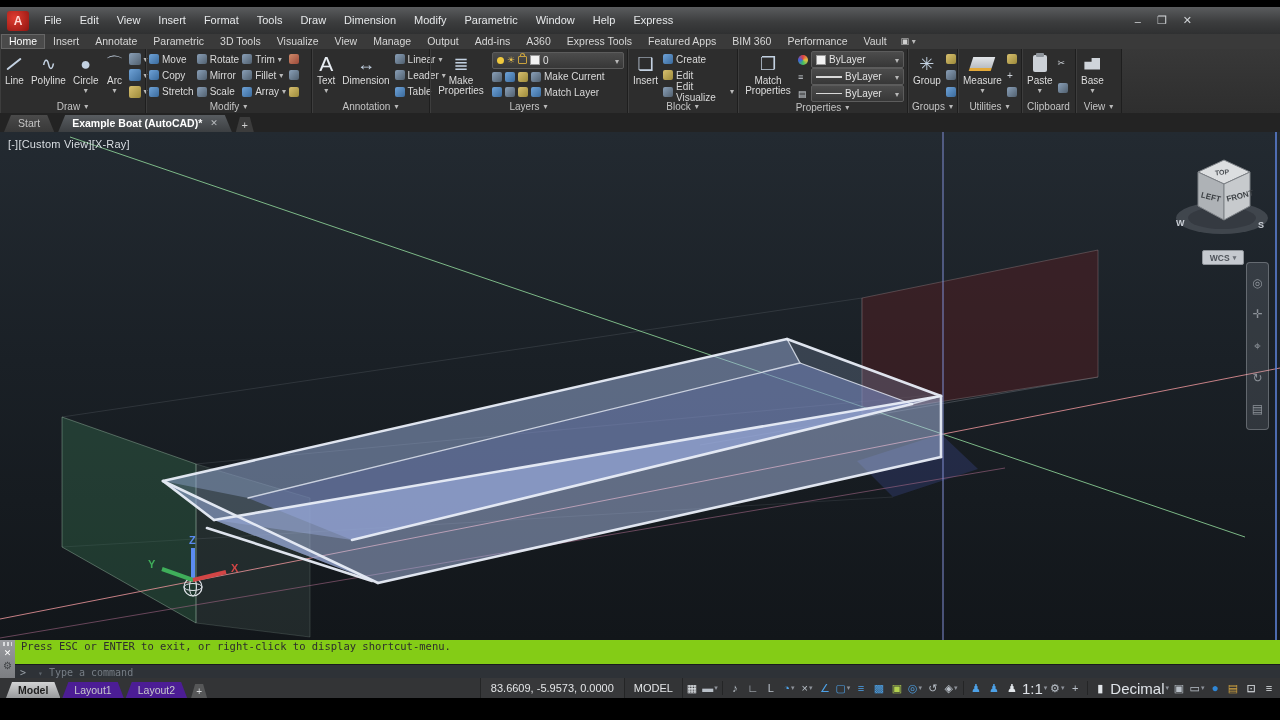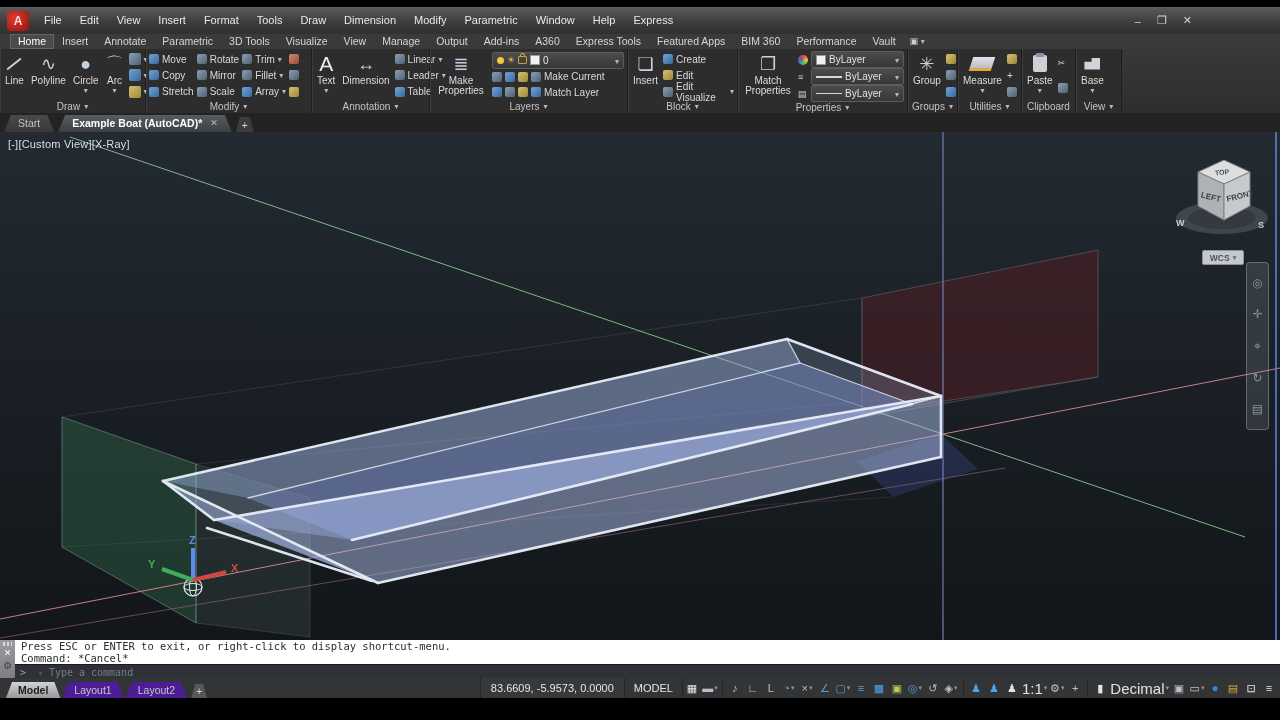--- a/index.html
+++ b/index.html
@@ -13,21 +13,21 @@
   .applogo{width:22px;height:20px;margin:0 6px 0 7px;border-radius:3px;
            background:radial-gradient(circle at 35% 35%,#e03c30,#8f1410);
            color:#ffd9d4;font-size:12px;font-weight:bold;display:flex;align-items:center;justify-content:center;}
   .menu-item{padding:0 9px;font-size:11px;color:#e6e8ea;cursor:default;line-height:27px;}
   .win-controls{position:absolute;right:88px;top:0;height:27px;display:flex;gap:16px;align-items:center;
                 color:#d2d5d8;font-size:11px;}
   .win-controls span{cursor:default;}
 
   
   .tabrow{position:absolute;top:27px;left:0;width:100%;height:15px;background:#3a3a3a;
-          display:flex;align-items:stretch;padding-left:10px;box-sizing:border-box;}
+          display:flex;align-items:stretch;padding-left:1px;box-sizing:border-box;}
   .rtab{padding:0 8px;font-size:10.5px;line-height:15px;color:#d6d6d6;}
   .rtab.active{background:#4a4a4a;box-shadow:inset 0 0 0 1px #666;color:#fff;}
   .rtab-extra{margin-left:6px;font-size:9px;color:#cfcfcf;line-height:15px;}
 
   
   .ribbon{position:absolute;top:42px;left:0;width:100%;height:64px;background:#2d2d2d;display:flex;}
   .panel{height:64px;border-right:1px solid #1e1e1e;box-shadow:inset 1px 0 0 #3d3d3d;
          display:flex;flex-direction:column;box-sizing:border-box;flex:0 0 auto;}
   .panel-body{flex:1;display:flex;align-items:stretch;padding:2px 3px 0 3px;gap:3px;}
   .panel-label{height:13px;font-size:10px;color:#c4c4c4;display:flex;align-items:center;justify-content:center;gap:4px;}
@@ -91,21 +91,21 @@
           display:flex;flex-direction:column;align-items:center;justify-content:space-around;padding:4px 0;box-sizing:border-box;}
   .nav-ic{color:#d6dbe2;opacity:.55;font-size:12px;line-height:12px;}
 
   
   .cmdwin{position:absolute;top:633px;left:0;width:100%;height:38px;}
   .cmdgrip{position:absolute;left:0;top:0;width:15px;height:38px;background:linear-gradient(#9a9ca0,#7c7e82);
            display:flex;flex-direction:column;align-items:center;gap:2px;padding-top:2px;box-sizing:border-box;}
   .gripdots{width:9px;height:4px;background:repeating-linear-gradient(90deg,#d9dbdd 0 2px,transparent 2px 4px);}
   .cmdx{color:#fff;font-size:9px;line-height:10px;}
   .cmdwrench{color:#3e4144;font-size:10px;line-height:11px;}
-  .cmdhist{margin-left:15px;height:24px;background:#ffffff;padding:1px 6px 0 6px;box-sizing:border-box;
+  .cmdhist{margin-left:15px;height:24px;background:#84cc16;padding:1px 6px 0 6px;box-sizing:border-box;
            font-family:"DejaVu Sans Mono",monospace;font-size:10.5px;line-height:11.5px;color:#2d2d2d;white-space:pre;}
   .cmdinput{margin-left:15px;height:14px;background:#2e3237;border-top:1px solid #191b1d;
             display:flex;align-items:center;gap:6px;padding:0 5px;
             font-family:"DejaVu Sans Mono",monospace;font-size:10px;color:#767d85;}
   .cmdprompt{color:#9aa1a9;}
   .cmdinput .dda::after{color:#5d646c;}
 
   
   .statusbar{position:absolute;top:671px;left:0;width:100%;height:20px;background:#333436;
              display:flex;align-items:center;box-sizing:border-box;padding-right:2px;}
@@ -604,21 +604,21 @@
         <span class="nav-ic">▤</span>
       </div>
     </div>
 
     <div class="cmdwin">
       <div class="cmdgrip">
         <span class="gripdots"></span>
         <span class="cmdx">✕</span>
         <span class="cmdwrench">⚙</span>
       </div>
-      <div class="cmdhist"><div>Press ESC or ENTER to exit, or right-click to display shortcut-menu.</div><div>Command: *Cancel*</div></div>
+      <div class="cmdhist"><div>Press ESC or ENTER to exit, or right-click to display shortcut-menu.</div></div>
       <div class="cmdinput">
         <span class="cmdprompt">&gt;_</span>
         <span class="dda"></span>
         <span>Type a command</span>
       </div>
     </div>
 
     <div class="statusbar">
       <div class="mtabs">
         <div class="mtab active">Model</div>

